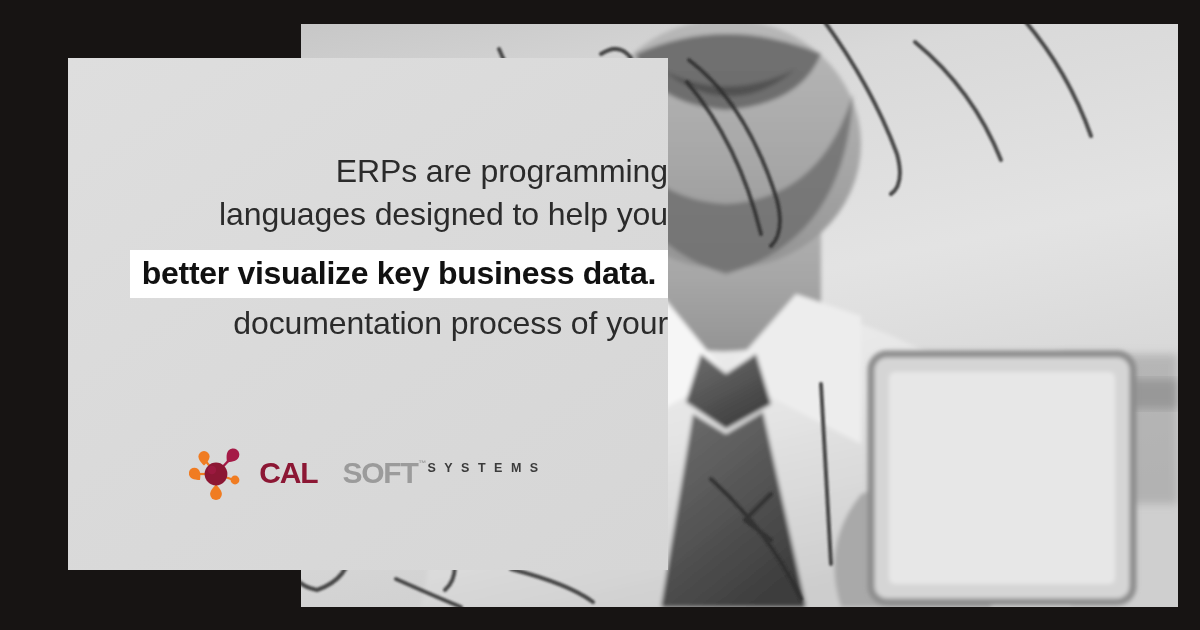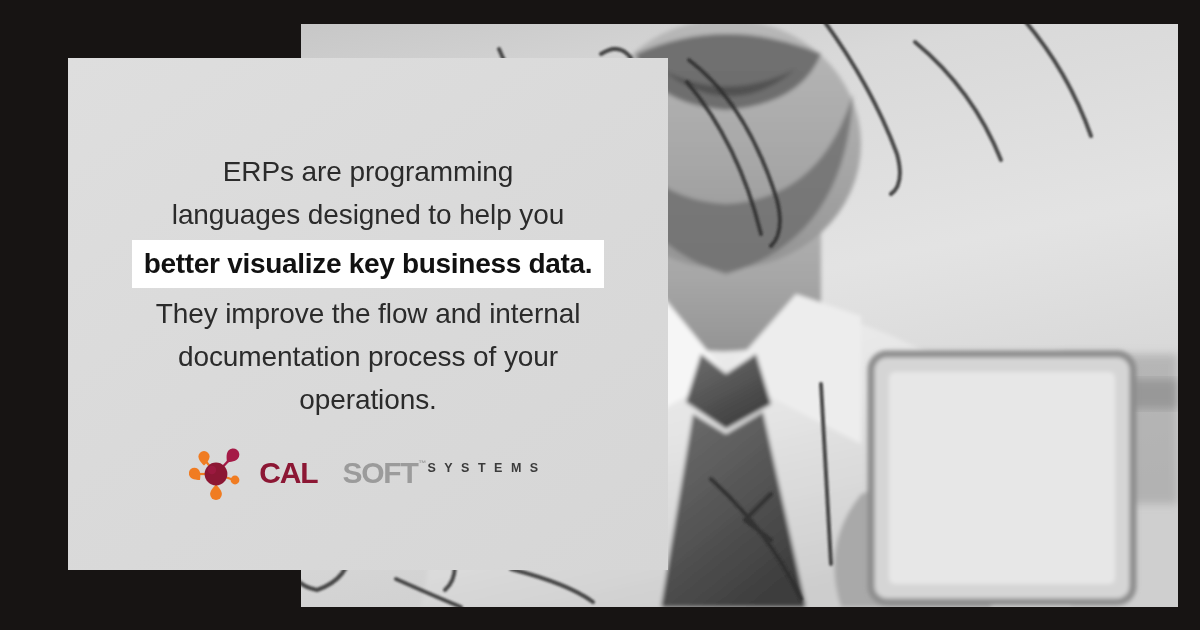--- a/index.html
+++ b/index.html
@@ -32,36 +32,36 @@
     left:68px; top:58px;
     width:600px; height:512px;
     background:linear-gradient(145deg,#dedede 0%,#dadada 45%,#d6d6d6 100%);
     box-shadow:0 0 0 0 rgba(0,0,0,0);
   }
 
   .quote {
     position:absolute;
     left:0; top:92px;
     width:600px;
-    text-align:center;
+    text-align:right;
     color:#2b2b2b;
-    font-size:28px;
+    font-size:32px;
     line-height:43px;
     letter-spacing:-0.1px;
   }
   .quote .ln { display:block; white-space:nowrap; }
   .quote .hl {
     display:inline-block;
     background:#ffffff;
     font-weight:bold;
     color:#111111;
     padding:2px 12px 3px 12px;
     letter-spacing:-0.3px;
   }
-  .quote .hl-row { display:block; margin:4px 0 4px 0; }
+  .quote .hl-row { display:block; margin:14px 0 4px 0; }
 
   
   .logo {
     position:absolute;
     left:0; top:388px;
     width:600px;
     display:flex;
     align-items:center;
     justify-content:center;
     gap:14px;
@@ -188,23 +188,21 @@
   </div>
 
   <div class="card">
 
     <div class="quote">
       <span class="ln">ERPs are programming</span>
       <span class="ln">languages designed to help you</span>
       <span class="hl-row">
         <span class="hl">better visualize key business data.</span>
       </span>
-      <span class="ln">They improve the flow and internal</span>
       <span class="ln">documentation process of your</span>
-      <span class="ln">operations.</span>
     </div>
 
     <div class="logo">
       <svg class="logo-mark" viewBox="0 0 56 54">
 
         <g stroke="#f07c22" stroke-width="2.2">
           <line x1="27" y1="28" x2="15" y2="13"></line>
           <line x1="27" y1="28" x2="7" y2="28"></line>
           <line x1="27" y1="28" x2="27" y2="46"></line>
           <line x1="27" y1="28" x2="45" y2="34"></line>

